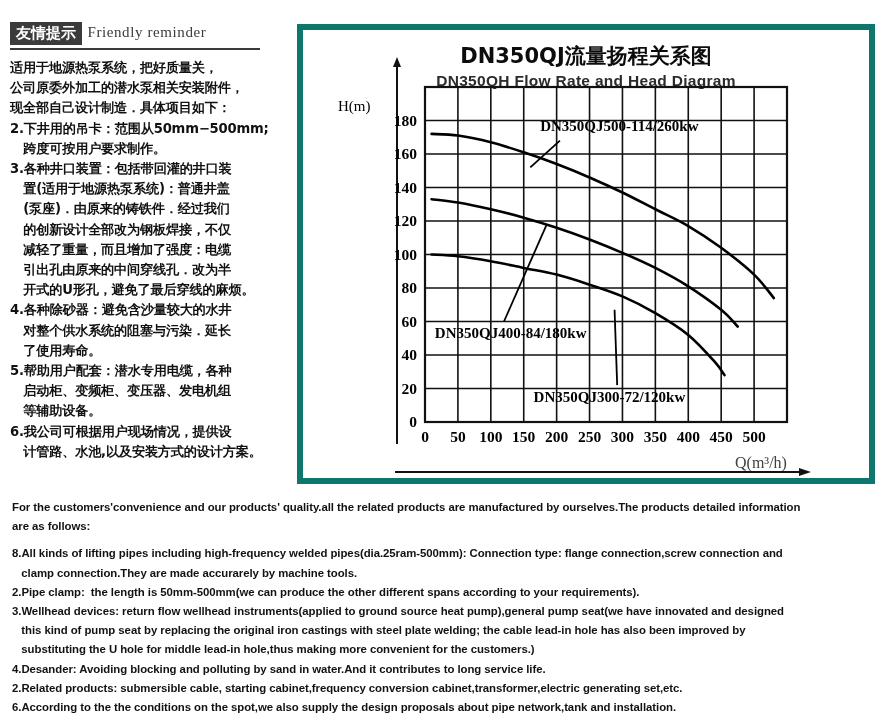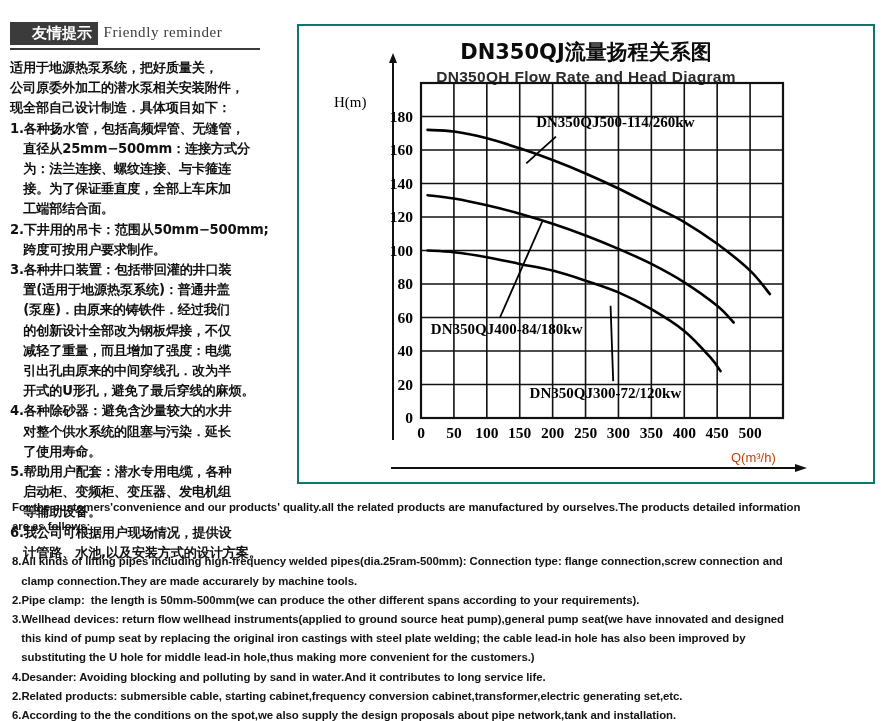--- a/index.html
+++ b/index.html
@@ -33,21 +33,21 @@
     width: 250px;
     border-bottom: 2px solid #3a3a3a;
   }
   #reminder-badge {
     display: inline-block;
     background: #3b3b3b;
     color: #ffffff;
     font-weight: bold;
     font-size: 15px;
     line-height: 20px;
-    padding: 1px 6px 2px 22px;
+    padding: 1px 6px 2px 6px;
     letter-spacing: 0px;
     font-family: "DejaVu Sans", sans-serif;
     vertical-align: top;
   }
   #reminder-en {
     display: inline-block;
     font-family: "Liberation Serif", serif;
     font-size: 15px;
     color: #3a3a3a;
     margin-left: 1px;
@@ -74,21 +74,21 @@
     text-indent: 0;
   }
 
   
   #chart-panel {
     position: absolute;
     left: 297px;
     top: 24px;
     width: 578px;
     height: 460px;
-    border: 2px solid #0f766e;
+    border: 6px solid #0f766e;
     background: #ffffff;
     box-sizing: border-box;
   }
   #chart-title-cn {
     position: absolute;
     left: 0;
     top: 12px;
     width: 100%;
     text-align: center;
     font-family: "DejaVu Sans", sans-serif;
@@ -115,44 +115,44 @@
     top: 68px;
     font-family: "Liberation Serif", serif;
     font-size: 15px;
     font-weight: normal;
     color: #000;
   }
   #axis-x-label {
     position: absolute;
     left: 432px;
     top: 424px;
-    font-family: Liberation Sans, sans-serif;
-    font-size: 13px;
-    color: #c2410c;
+    font-family: Liberation Serif, serif;
+    font-size: 16px;
+    color: #404040;
   }
   #plot-svg {
     position: absolute;
     left: 0;
     top: 0;
   }
 
   
   #en-block {
     position: absolute;
     left: 12px;
     top: 498px;
     width: 866px;
     font-family: "Liberation Sans", sans-serif;
     font-size: 11.4px;
     line-height: 19.2px;
     color: #121212;
     font-weight: bold;
   }
   .en-para {
-    margin: 0 0 16px 0;
+    margin: 0 0 8px 0;
     white-space: pre-wrap;
     letter-spacing: -0.06px;
   }
   .en-item {
     margin: 0;
     white-space: pre-wrap;
     letter-spacing: -0.06px;
   }
 </style>
 </head>
@@ -164,25 +164,20 @@
 
     <div id="reminder-header">
       <span id="reminder-badge">友情提示</span>
       <span id="reminder-en">Friendly reminder</span>
     </div>
 
     <div id="cn-body">
       <p class="cn-para">适用于地源热泵系统，把好质量关，
 公司原委外加工的潜水泵相关安装附件，
 现全部自己设计制造．具体项目如下：</p>
-      <p class="cn-item">1.各种扬水管，包括高频焊管、无缝管，
-   直径从25mm−500mm：连接方式分
-   为：法兰连接、螺纹连接、与卡箍连
-   接。为了保证垂直度，全部上车床加
-   工端部结合面。</p>
       <p class="cn-item">2.下井用的吊卡：范围从50mm−500mm;
    跨度可按用户要求制作。</p>
       <p class="cn-item">3.各种井口装置：包括带回灌的井口装
    置(适用于地源热泵系统)：普通井盖
    (泵座)．由原来的铸铁件．经过我们
    的创新设计全部改为钢板焊接，不仅
    减轻了重量，而且增加了强度：电缆
    引出孔由原来的中间穿线孔．改为半
    开式的U形孔，避免了最后穿线的麻烦。</p>
       <p class="cn-item">4.各种除砂器：避免含沙量较大的水井

